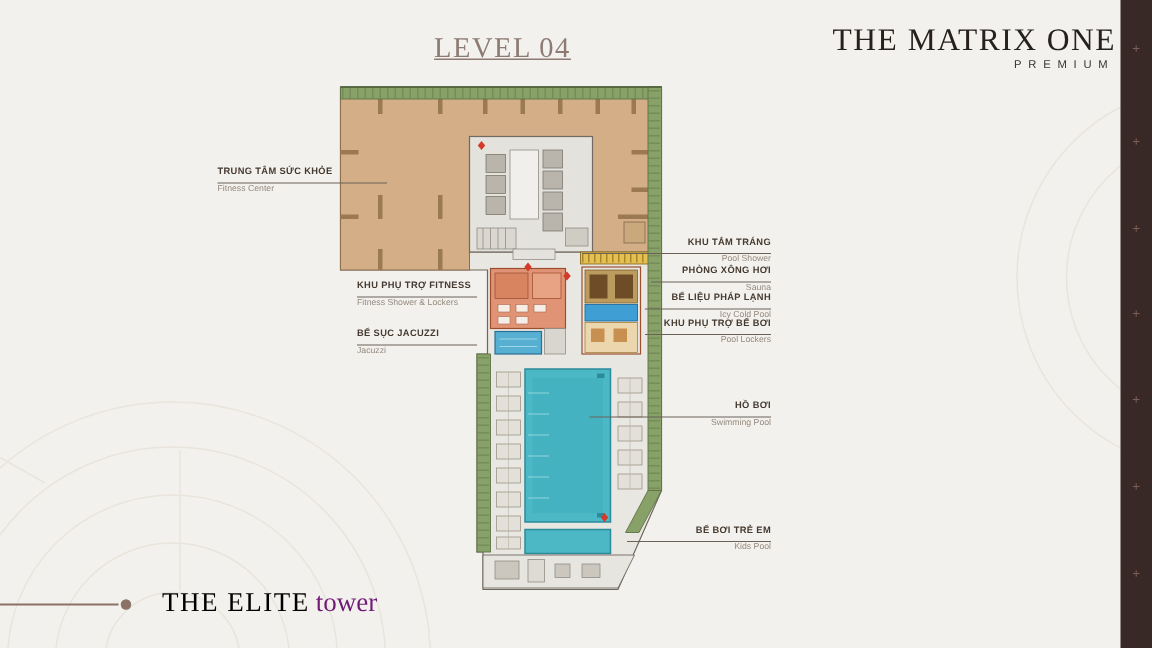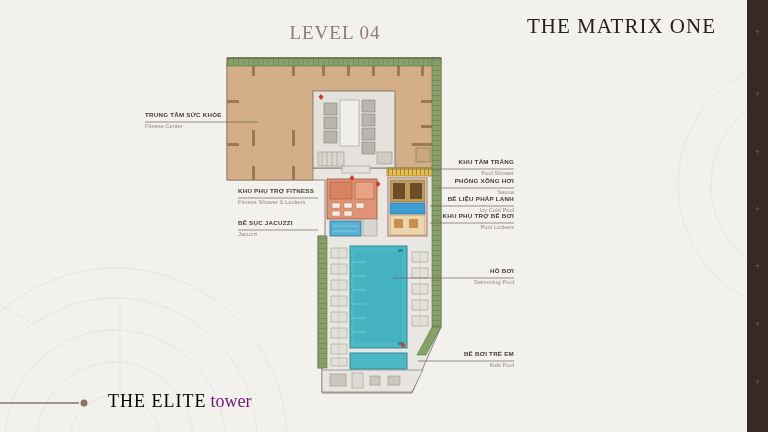--- a/index.html
+++ b/index.html
@@ -3,23 +3,23 @@
 <meta charset="utf-8">
 <style>
   html,body{margin:0;padding:0;}
   body{width:768px;height:432px;overflow:hidden;background:#f3f1ee;
        font-family:"Liberation Sans", sans-serif;}
   .stage{position:relative;width:768px;height:432px;background:#f3f1ee;}
   .art{position:absolute;left:0;top:0;}
 
   .page-title{position:absolute;left:250px;top:22px;width:170px;text-align:center;
     font-family:"Liberation Serif", serif;font-size:19px;letter-spacing:1px;
-    color:#8d7b73;}
-
-  .brand{position:absolute;right:52px;top:15px;text-align:right;}
+    color:#8d7b73;text-decoration:underline;}
+
+  .brand{position:absolute;right:24px;top:15px;text-align:right;}
   .brand-name{font-family:"Liberation Serif", serif;font-size:21px;color:#27211e;
     letter-spacing:1px;line-height:22px;}
   .brand-sub{font-size:7.5px;letter-spacing:4.5px;color:#3a3531;margin-top:1px;
     padding-right:1px;}
 
   .lbl{position:absolute;line-height:1;}
   .lbl .vi{font-size:6.2px;font-weight:bold;letter-spacing:.25px;color:#453a30;height:8px;}
   .lbl .en{font-size:5.8px;color:#95897c;margin-top:3.5px;}
   .lbl.right{text-align:right;}
 
@@ -214,20 +214,21 @@
     <g>
       <line x1="0" y1="403" x2="79" y2="403" stroke="#8a7365" stroke-width="1.3"></line>
       <circle cx="84" cy="403" r="3.5" fill="#8a7365"></circle>
     </g>
   </svg>
 
   <div class="page-title">LEVEL 04</div>
 
   <div class="brand">
     <div class="brand-name">THE MATRIX ONE</div>
+    <div class="brand-sub">PREMIUM</div>
   </div>
 
   <div class="lbl" style="left:145px;top:112px;width:115px">
     <div class="vi">TRUNG TÂM SỨC KHỎE</div>
     <div class="en">Fitness Center</div>
   </div>
   <div class="lbl" style="left:238px;top:188px;width:82px">
     <div class="vi">KHU PHỤ TRỢ FITNESS</div>
     <div class="en">Fitness Shower &amp; Lockers</div>
   </div>

